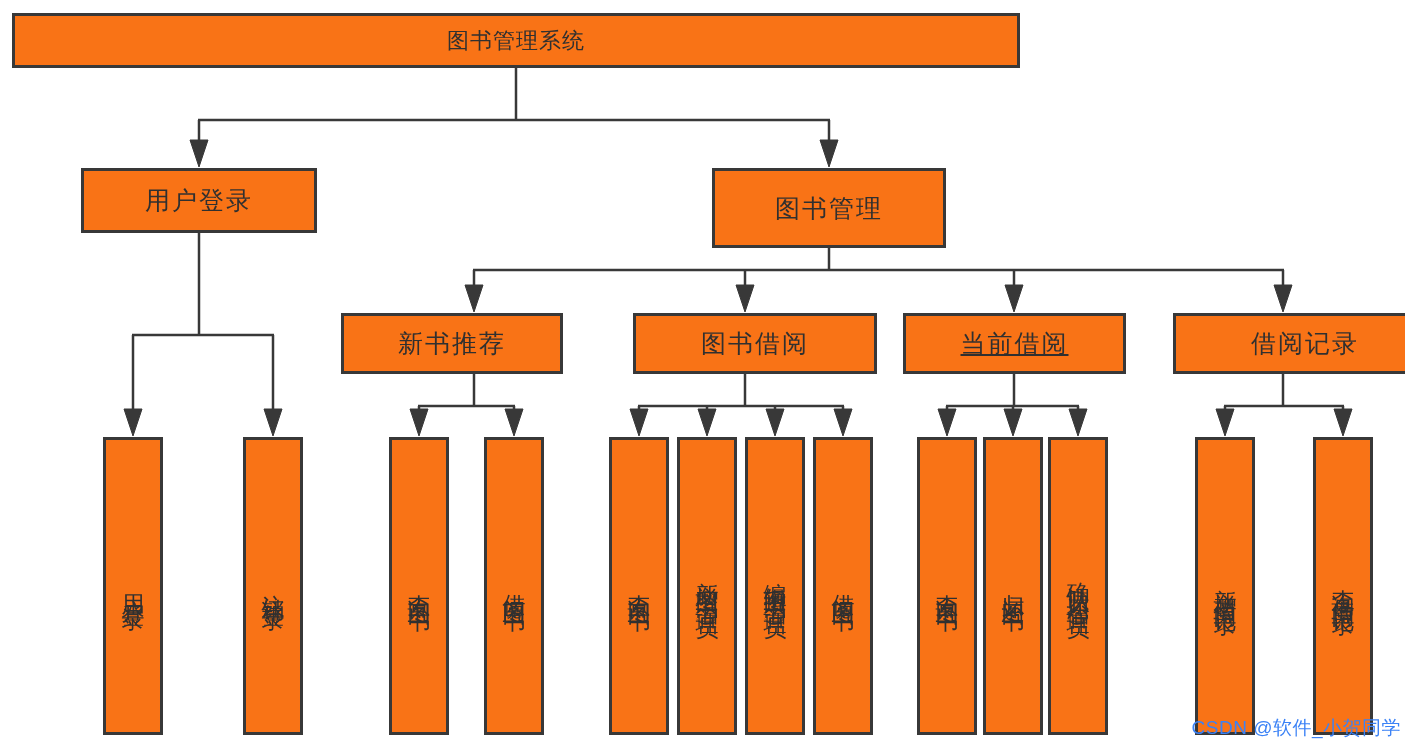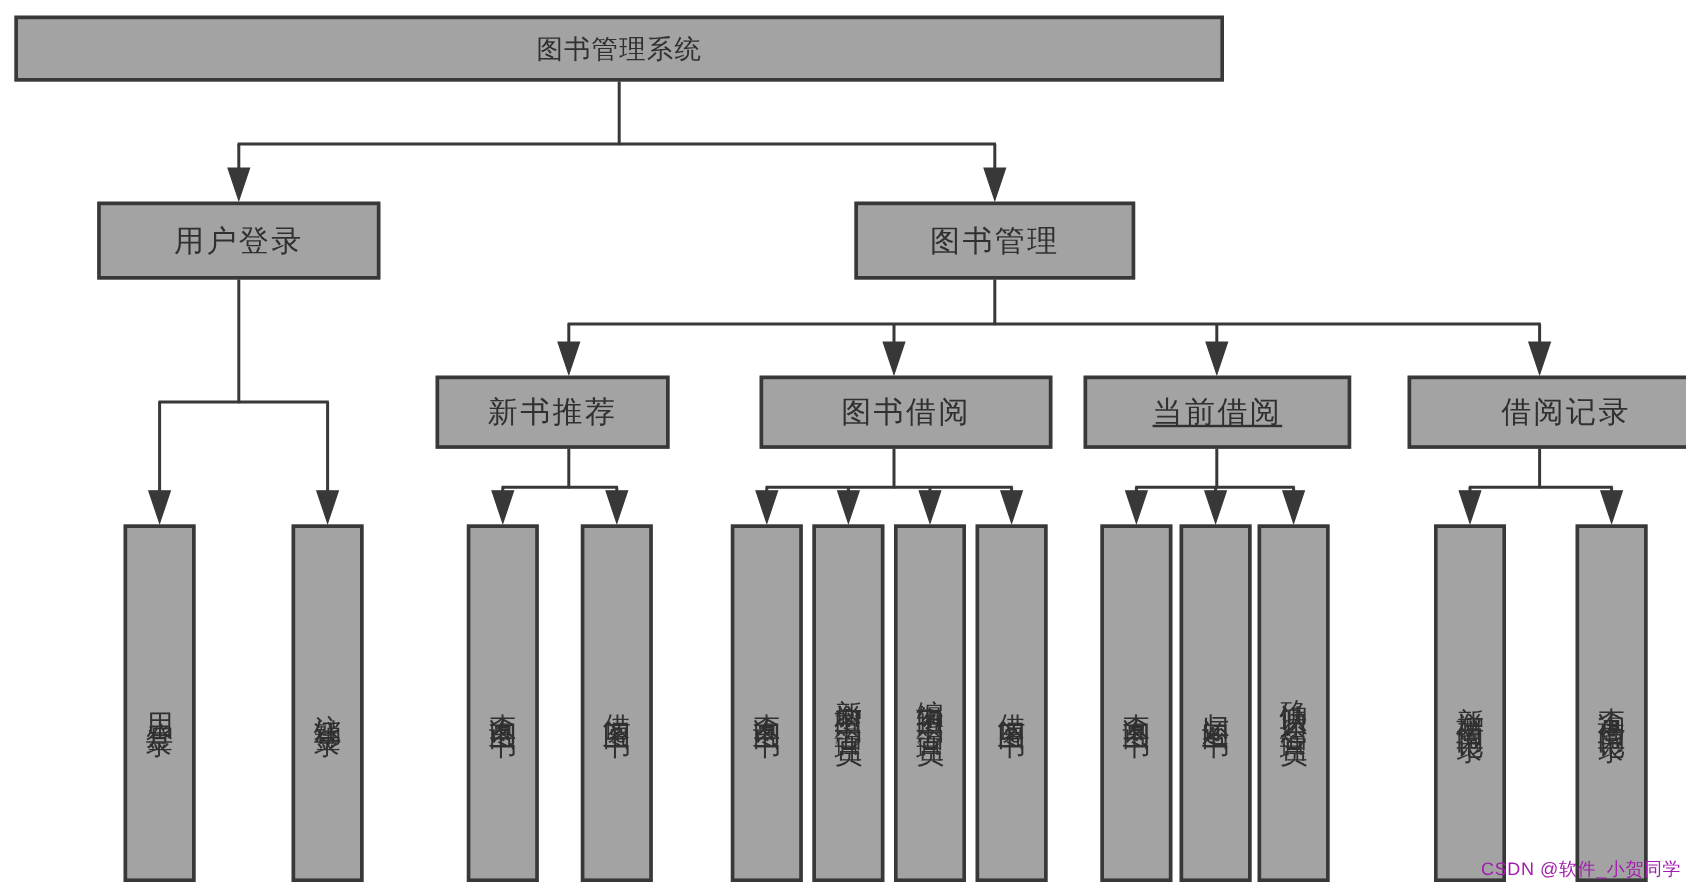--- a/index.html
+++ b/index.html
@@ -4,32 +4,32 @@
 <style>
   html,body{margin:0;padding:0;background:#fff;}
   #canvas{
     position:relative;width:1405px;height:747px;background:#ffffff;overflow:hidden;
     font-family:"Liberation Sans","DejaVu Sans",sans-serif;color:#303030;
   }
   #wires{position:absolute;left:0;top:0;width:1405px;height:747px;pointer-events:none;}
   #wires line{stroke:#383838;stroke-width:2.5;}
   #wires polygon{fill:#383838;stroke:#383838;}
   .node{
-    position:absolute;box-sizing:border-box;border:3px solid #383838;background:#a3a3a3;
+    position:absolute;box-sizing:border-box;border:3px solid #383838;background:#f97316;
     display:flex;align-items:center;justify-content:center;text-align:center;
   }
   .node-root span{font-size:22px;letter-spacing:1px;}
   .node-h span{font-size:25px;letter-spacing:2px;}
   .node-v{padding:6px 0;}
   .node-v span{
     writing-mode:vertical-rl;font-size:23px;letter-spacing:5px;line-height:1;
     white-space:nowrap;
   }
   .watermark{
-    position:absolute;right:4px;top:715px;font-size:15px;color:#a21caf;
+    position:absolute;right:4px;top:715px;font-size:19px;color:#3b82f6;
     letter-spacing:0.5px;white-space:nowrap;
   }
 </style>
 </head>
 <body>
 
 <div id="canvas">
 
   <svg id="wires" viewBox="0 0 1405 747" xmlns="http://www.w3.org/2000/svg">
 
@@ -93,25 +93,25 @@
     <polygon points="1334,409 1352,409 1343,436"></polygon>
   </svg>
 
   <div class="node node-root" style="left:12px;top:13px;width:1008px;height:55px;">
     <span>图书管理系统</span>
   </div>
 
   <div class="node node-h" style="left:81px;top:168px;width:236px;height:65px;">
     <span>用户登录</span>
   </div>
-  <div class="node node-h" style="left:712px;top:168px;width:234px;height:65px;font-family:Liberation Mono, monospace;">
+  <div class="node node-h" style="left:712px;top:168px;width:234px;height:80px;font-family:Liberation Mono, monospace;">
     <span>图书管理</span>
   </div>
 
-  <div class="node node-h" style="left:363px;top:313px;width:195px;height:61px;">
+  <div class="node node-h" style="left:341px;top:313px;width:222px;height:61px;">
     <span>新书推荐</span>
   </div>
   <div class="node node-h" style="left:633px;top:313px;width:244px;height:61px;">
     <span>图书借阅</span>
   </div>
   <div class="node node-h" style="left:903px;top:313px;width:223px;height:61px;text-decoration:underline;">
     <span>当前借阅</span>
   </div>
   <div class="node node-h" style="left:1173px;top:313px;width:264px;height:61px;">
     <span>借阅记录</span>

